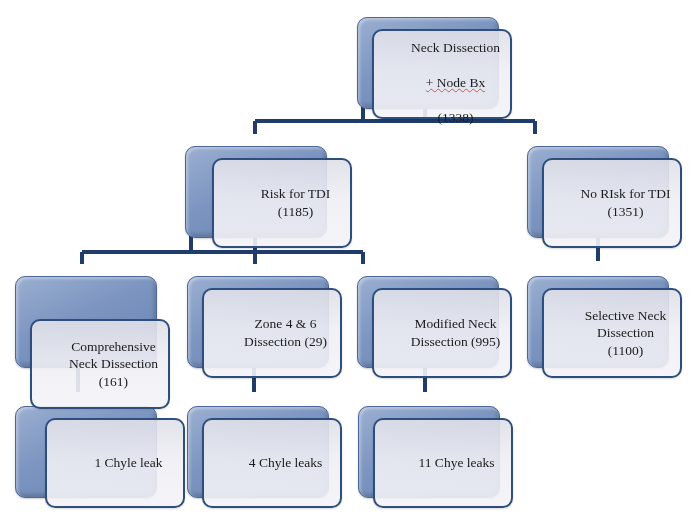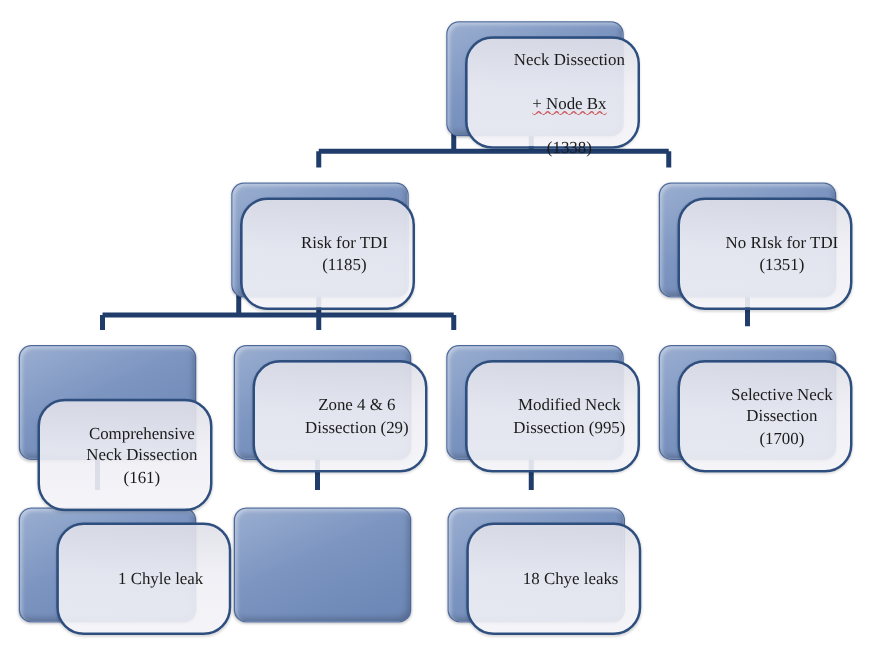--- a/index.html
+++ b/index.html
@@ -11,21 +11,21 @@
   #wires{position:absolute;left:0;top:0;z-index:1;}
   .shadow-box{
     position:absolute;width:140px;height:90px;border-radius:10px;z-index:2;
     background:linear-gradient(155deg,#9aaed0 0%,#7b94c0 45%,#6a85b4 100%);
     border:1px solid #4c689b;
     box-shadow:inset 2px 2px 3px rgba(255,255,255,0.35),
                inset -2px -3px 4px rgba(0,0,0,0.18),
                0 1px 2px rgba(0,0,0,0.2);
   }
   .node-box{
-    position:absolute;width:140px;height:90px;border-radius:22px;z-index:3;
+    position:absolute;width:140px;height:90px;border-radius:10px;z-index:3;
     background:linear-gradient(180deg,rgba(223,223,232,0.90) 0%,
                rgba(238,238,244,0.90) 45%,rgba(243,243,248,0.90) 100%);
     border:2px solid #2e4e7e;
     box-shadow:0 1px 2px rgba(0,0,0,0.15);
     display:flex;align-items:center;justify-content:center;
     text-align:center;box-sizing:border-box;padding-left:27px;
   }
   .node-label{
     white-space:pre-line;font-size:13.5px;line-height:1.3;color:#1b1b1b;
     padding:0 4px;
@@ -54,21 +54,21 @@
   <div class="shadow-box" style="left:357px;top:17px;"></div>
   <div class="node-box" style="left:372px;top:29px;">
     <div class="node-label">
       <span>Neck Dissection</span><br>
       <span class="squiggle">+ Node Bx</span><br>
       <span>(1338)</span>
     </div>
   </div>
 
   <div class="shadow-box" style="left:185px;top:146px;"></div>
-  <div class="node-box" style="left:192px;top:158px;align-items:center;">
+  <div class="node-box" style="left:212px;top:158px;align-items:center;">
     <div class="node-label">Risk for TDI
 (1185)</div>
   </div>
 
   <div class="shadow-box" style="left:527px;top:146px;"></div>
   <div class="node-box" style="left:542px;top:158px;">
     <div class="node-label">No RIsk for TDI
 (1351)</div>
   </div>
 
@@ -88,28 +88,31 @@
   <div class="shadow-box" style="left:357px;top:276px;"></div>
   <div class="node-box" style="left:372px;top:288px;">
     <div class="node-label">Modified Neck
 Dissection (995)</div>
   </div>
 
   <div class="shadow-box" style="left:527px;top:276px;"></div>
   <div class="node-box" style="left:542px;top:288px;">
     <div class="node-label">Selective Neck
 Dissection
-(1700)</div>
+(1100)</div>
   </div>
 
   <div class="shadow-box" style="left:15px;top:406px;"></div>
   <div class="node-box" style="left:30px;top:418px;margin-left:15px;">
     <div class="node-label">1 Chyle leak</div>
   </div>
 
   <div class="shadow-box" style="left:187px;top:406px;"></div>
+  <div class="node-box" style="left:202px;top:418px;">
+    <div class="node-label">4 Chyle leaks</div>
+  </div>
 
   <div class="shadow-box" style="left:358px;top:406px;"></div>
   <div class="node-box" style="left:373px;top:418px;">
-    <div class="node-label">18 Chye leaks</div>
+    <div class="node-label">11 Chye leaks</div>
   </div>
 
 </div>
 
 </body></html>

